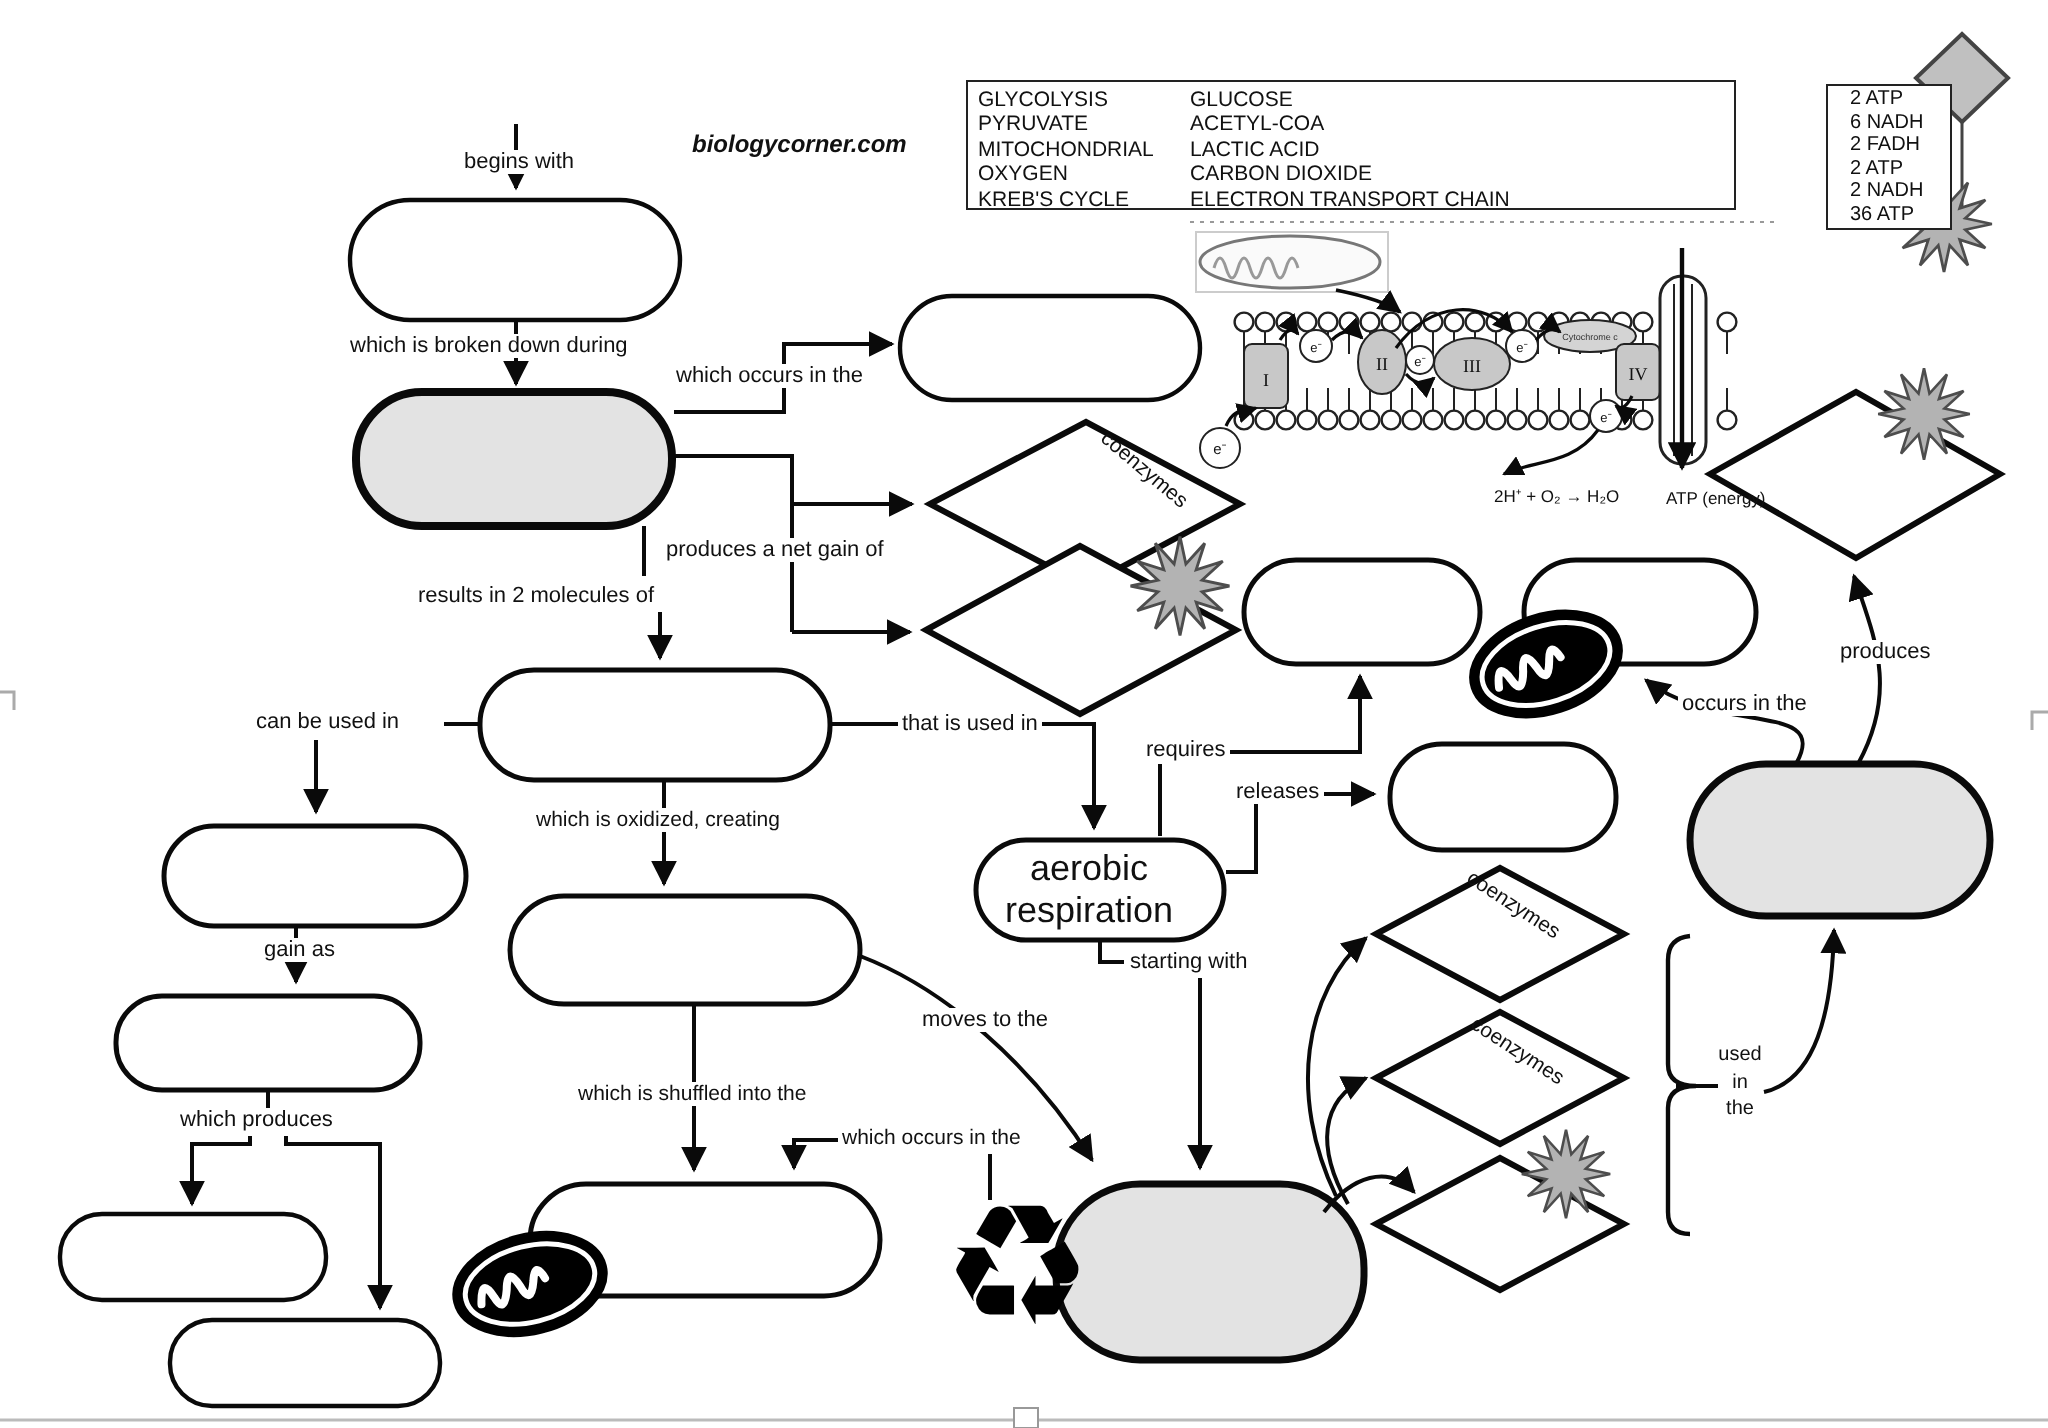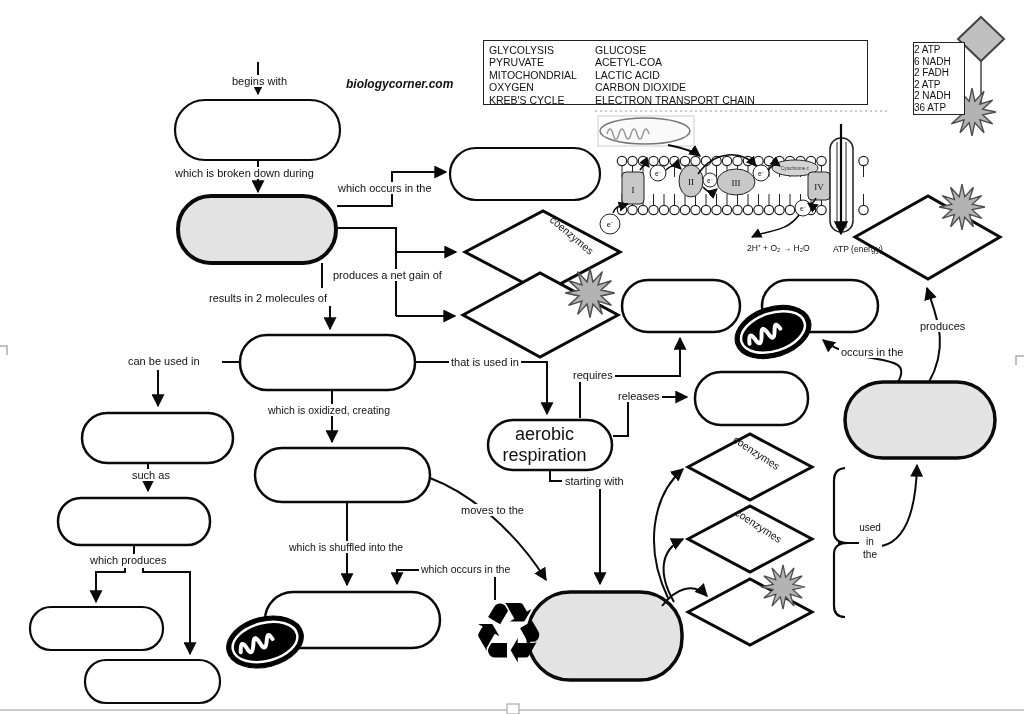--- a/index.html
+++ b/index.html
@@ -8,28 +8,28 @@
   #diagram-svg{position:absolute;left:0;top:0;z-index:1;}
   .lbl{position:absolute;z-index:3;font:11px "Liberation Sans",sans-serif;color:#111;
        background:#fff;padding:0 2px;white-space:nowrap;}
   .sm{font-size:10.5px;}
   .rot{background:transparent;transform-origin:0 0;}
   .nodetext{position:absolute;z-index:3;text-align:center;font-size:18px;line-height:21px;color:#111;}
   .nodetext span{display:block;}
   #title-box{position:absolute;left:85px;top:17px;width:353px;height:44px;z-index:3;
              border:2.5px solid #000;display:flex;align-items:center;justify-content:center;
              font-size:33px;letter-spacing:.5px;background:#fff;}
-  #watermark{position:absolute;left:346px;top:65px;z-index:3;font-size:12px;font-style:italic;font-weight:bold;margin-top:12px;}
+  #watermark{position:absolute;left:346px;top:65px;z-index:3;font-size:12px;font-style:italic;font-weight:bold;}
   #word-bank{position:absolute;left:483px;top:40px;width:383px;height:63px;z-index:3;
              border:1.5px solid #222;background:#fff;font-size:10.5px;line-height:12.4px;}
   .wb-col{position:absolute;top:3px;white-space:nowrap;}
   .wb-col span{display:block;}
   #wb1{left:5px;} #wb2{left:111px;} #wb3{left:231px;}
   #summary-box{position:absolute;left:913px;top:42px;width:50px;height:70px;z-index:3;
-               border:1.5px solid #222;background:#fff;font-size:10px;line-height:11.6px;padding:1px 0 0 0;}
+               border:1.5px solid #222;background:#fff;font-size:10px;line-height:11.6px;padding:1px 0 0 11px;}
   #summary-box span{display:block;}
   #used-in-the{position:absolute;left:850px;top:521px;width:40px;z-index:3;text-align:center;
                font-size:10px;line-height:13.5px;}
   #used-in-the span{display:block;}
   #recycle{position:absolute;left:471px;top:588px;z-index:4;font-size:84px;line-height:90px;color:#000;
            font-family:"DejaVu Sans",sans-serif;}
 </style>
 </head>
 <body>
 
@@ -306,21 +306,21 @@
   <div class="lbl" style="left:207px;top:292px;">results in 2 molecules of</div>
   <div class="lbl" style="left:126px;top:355px;">can be used in</div>
   <div class="lbl" style="left:449px;top:356px;">that is used in</div>
   <div class="lbl sm" style="left:266px;top:404px;">which is oxidized, creating</div>
   <div class="lbl sm" style="left:287px;top:541px;">which is shuffled into the</div>
   <div class="lbl" style="left:459px;top:504px;">moves to the</div>
   <div class="lbl sm" style="left:419px;top:563px;">which occurs in the</div>
   <div class="lbl" style="left:563px;top:475px;">starting with</div>
   <div class="lbl" style="left:571px;top:369px;">requires</div>
   <div class="lbl" style="left:616px;top:390px;">releases</div>
-  <div class="lbl" style="left:130px;top:469px;">such as</div>
+  <div class="lbl" style="left:130px;top:469px;">gain as</div>
   <div class="lbl" style="left:88px;top:554px;">which produces</div>
   <div class="lbl" style="left:839px;top:346px;">occurs in the</div>
   <div class="lbl" style="left:918px;top:320px;">produces</div>
   <div class="lbl sm rot" style="left:554px;top:212px;transform:rotate(40deg);">coenzymes</div>
   <div class="lbl sm rot" style="left:736px;top:432px;transform:rotate(33deg);">coenzymes</div>
   <div class="lbl sm rot" style="left:738px;top:505px;transform:rotate(33deg);">coenzymes</div>
 
   <div id="used-in-the">
     <span>used</span>
     <span>in</span>

